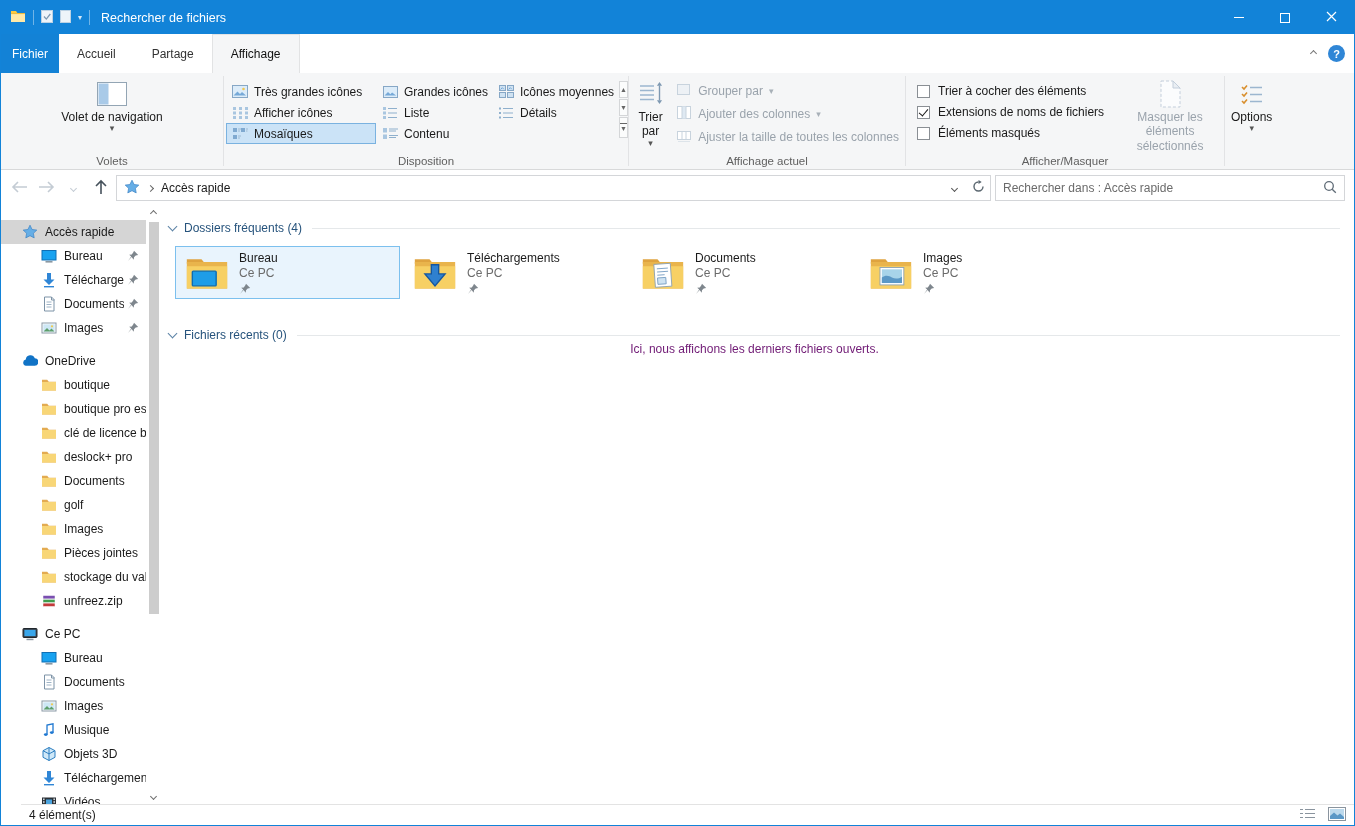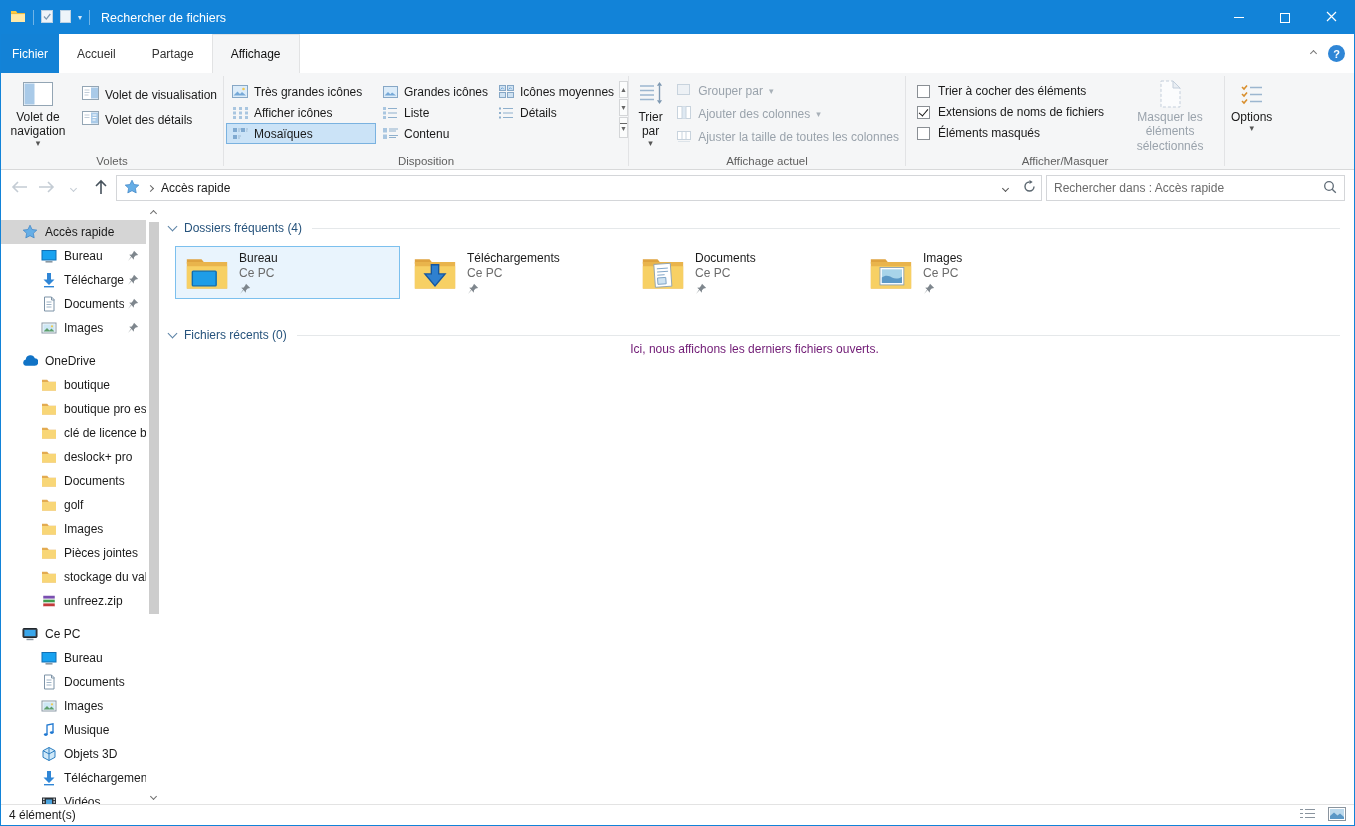--- a/index.html
+++ b/index.html
@@ -68,21 +68,21 @@
   .masquer-btn { width:128px; margin-left:8px; justify-content:flex-start; }
   .options-group { width:70px; justify-content:flex-start; }
 
   
   .addrrow { flex:0 0 36px; display:flex; align-items:center; background:#fff; padding:0 9px 0 5px; }
   .navbtn { width:27px; height:27px; display:flex; align-items:center; justify-content:center; }
   .addrbox { flex:1; height:26px; border:1px solid #d4d6d9; display:flex; align-items:center; margin:0 4px 0 2px; padding-left:7px; background:#fff; }
   .addr-seg { display:flex; align-items:center; gap:8px; padding-right:8px; }
   .addr-right { margin-left:auto; display:flex; align-items:center; }
   .addr-btn { width:24px; height:24px; display:flex; align-items:center; justify-content:center; }
-  .searchbox { width:299px; height:26px; border:1px solid #d4d6d9; display:flex; align-items:center; padding:0 7px; background:#fff; }
+  .searchbox { width:350px; height:26px; border:1px solid #d4d6d9; display:flex; align-items:center; padding:0 7px; background:#fff; }
   .searchbox input { border:none; outline:none; flex:1; font:inherit; font-size:12px; color:#333; background:transparent; }
   .searchbox input::placeholder { color:#6b6b6b; opacity:1; }
 
   
   .main { flex:1; display:flex; overflow:hidden; }
   .sidebar { flex:0 0 160px; position:relative; padding-top:14px; overflow:hidden; }
   .side-item { height:24px; display:flex; align-items:center; width:146px; }
   .side-item.selected { background:#d5d5d5; }
   .side-item .sicon { width:16px; height:16px; flex:0 0 16px; margin-right:7px; display:flex; align-items:center; justify-content:center; }
   .lvl0 { padding-left:21px; } .lvl1 { padding-left:40px; }
@@ -102,21 +102,21 @@
   .tile { width:225px; height:53px; display:flex; align-items:center; border:1px solid transparent; margin-right:3px; }
   .tile.selected { background:#e9f4fd; border-color:#7cc0ee; }
   .tile .ticon { width:44px; height:40px; margin:0 10px 0 9px; flex:0 0 44px; }
   .tile-text { display:flex; flex-direction:column; line-height:1.25; }
   .tile-loc { color:#6b6b6b; }
   .tile-pin { margin-top:2px; height:12px; }
   .recent-header { margin-top:29px; }
   .empty-msg { text-align:center; color:#701a75; }
 
   
-  .statusbar { flex:0 0 21px; border-top:1px solid #e3e3e3; display:flex; align-items:center; padding:0 3px 0 8px; background:#fff; }
+  .statusbar { flex:0 0 21px; border-top:1px solid #e3e3e3; display:flex; align-items:center; padding:0 3px 0 8px; background:#fff;margin-left:20px; }
   .status-toggles { margin-left:auto; display:flex; align-items:center; gap:2px; }
   .stg { width:28px; height:18px; display:flex; align-items:center; justify-content:center; }
 </style>
 </head>
 <body>
 
 <div class="window">
 
   <div class="titlebar">
     <div class="qat">
@@ -171,39 +171,20 @@
       <div class="bigbtn">
         <span class="bicon">
             <svg width="30" height="24" viewBox="0 0 30 24">
               <rect x=".5" y=".5" width="29" height="23" fill="#fff" stroke="#93a5b4"></rect>
               <rect x="1.5" y="1.5" width="10" height="21" fill="#a9cae8"></rect>
             </svg>
           </span>
         <span>Volet de navigation</span>
         <span class="dd">▾</span>
       </div>
-      <div class="panel-btns">
-        <div class="smallbtn">
-          <span><svg width="17" height="14" viewBox="0 0 17 14">
-                <rect x=".5" y=".5" width="16" height="13" fill="#fff" stroke="#93a5b4"></rect>
-                <rect x="9" y="1.5" width="7" height="11" fill="#a9cae8"></rect>
-                <path d="M2.5 4h5M2.5 6.5h5M2.5 9h4" stroke="#c2cdd8"></path>
-              </svg></span>
-          <span>Volet de visualisation</span>
-        </div>
-        <div class="smallbtn">
-          <span><svg width="17" height="14" viewBox="0 0 17 14">
-                <rect x=".5" y=".5" width="16" height="13" fill="#fff" stroke="#93a5b4"></rect>
-                <rect x="9" y="1.5" width="7" height="11" fill="#a9cae8"></rect>
-                <path d="M10.5 4h4M10.5 6.5h4M10.5 9h3" stroke="#fff"></path>
-                <path d="M2.5 4h5M2.5 6.5h5" stroke="#c2cdd8"></path>
-              </svg></span>
-          <span>Volet des détails</span>
-        </div>
-      </div>
       <div class="rgroup-label">Volets</div>
     </div>
     <div class="rsep"></div>
 
     <div class="rgroup disposition">
       <div class="disp-grid">
           <div class="disp-item">
             <span class="dicon">
               <svg width="16" height="13" viewBox="0 0 16 13">
                 <rect x=".5" y=".5" width="15" height="12" fill="#dcecf9" stroke="#86a7c6"></rect>

